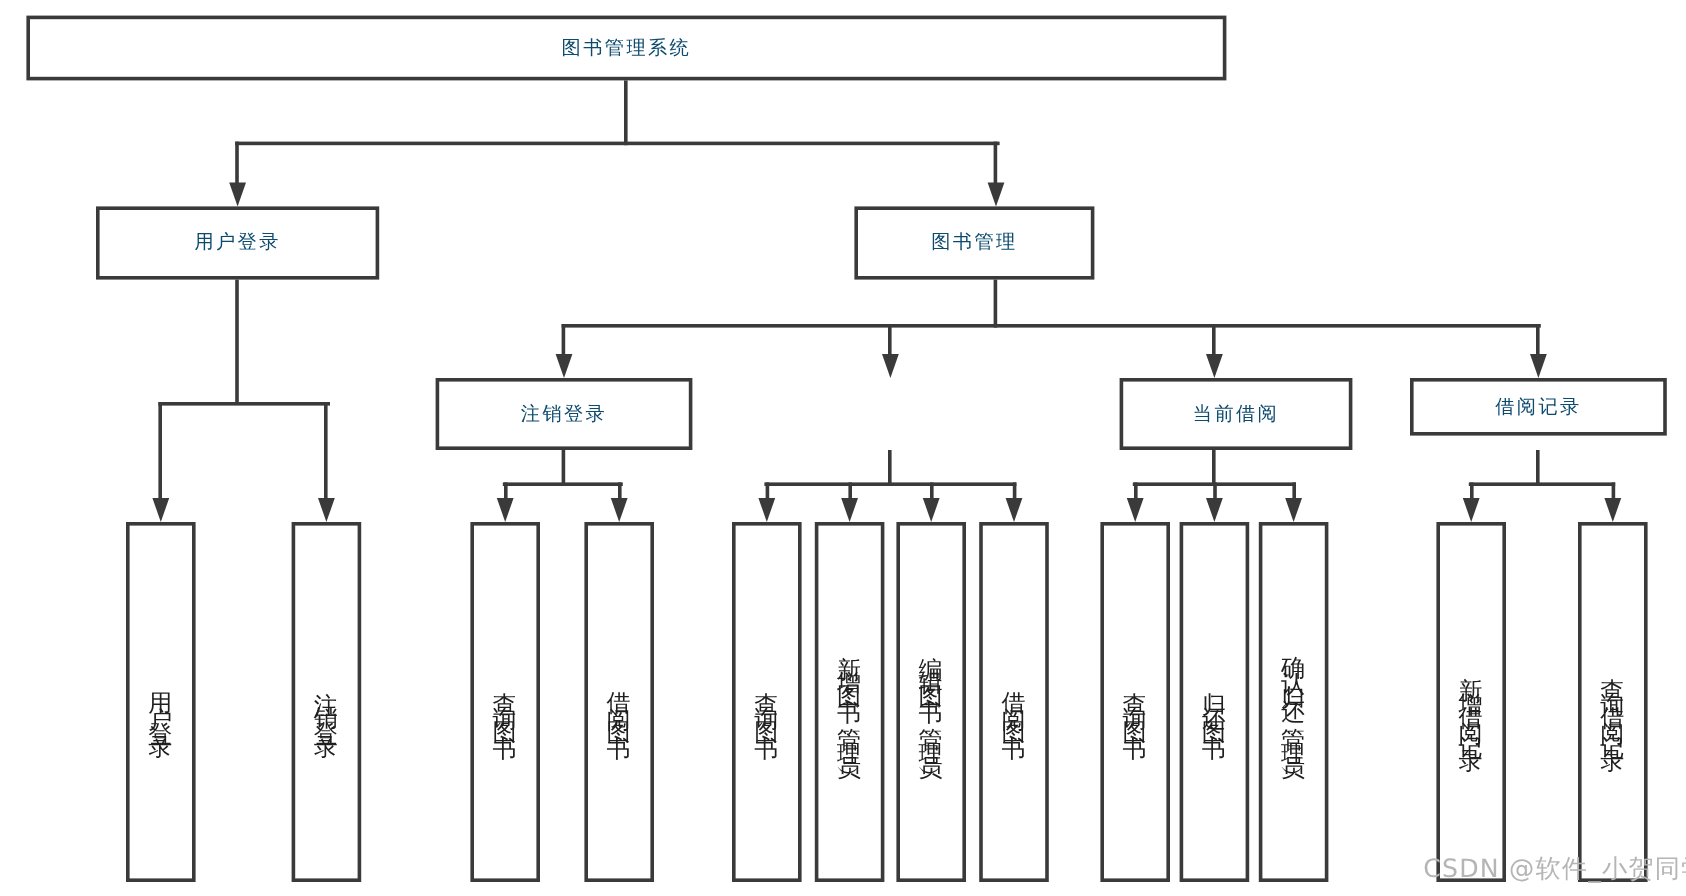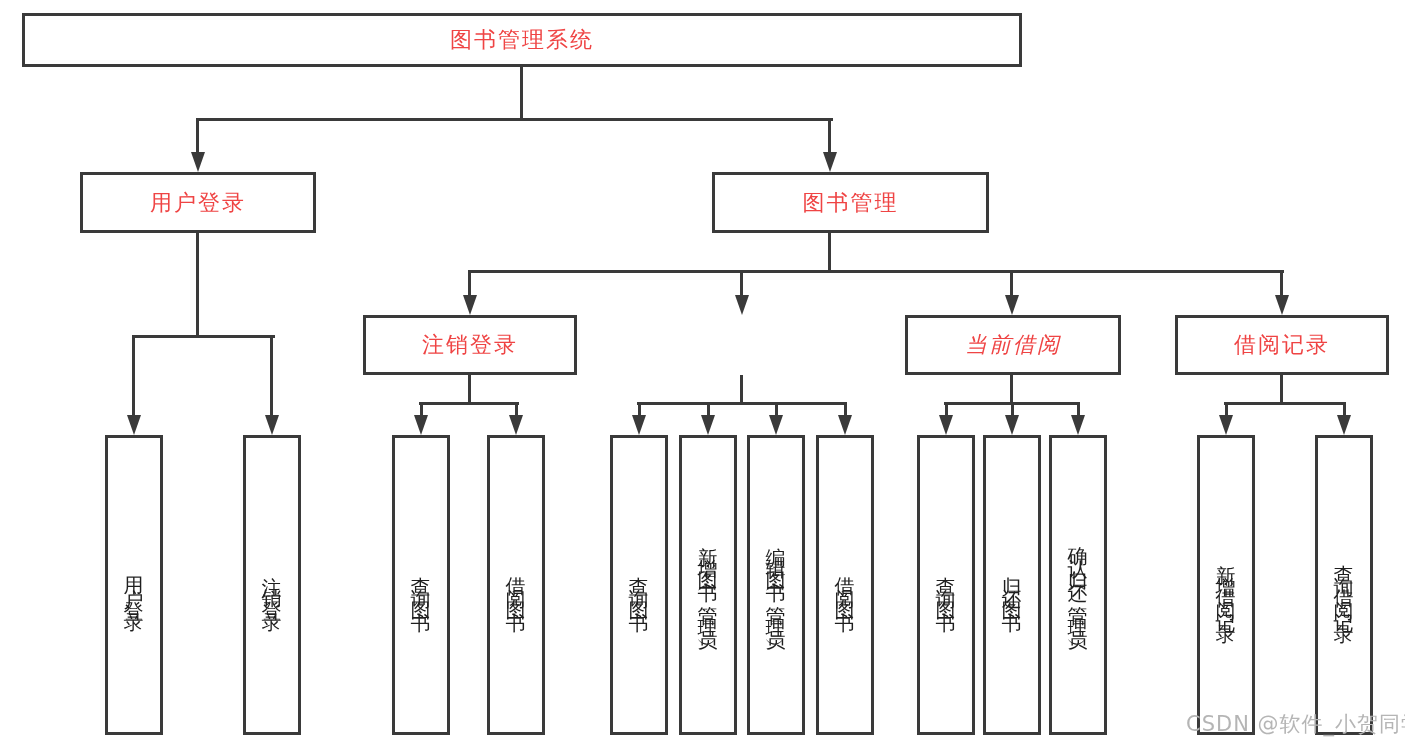--- a/index.html
+++ b/index.html
@@ -11,21 +11,21 @@
     overflow:hidden;
   }
   .box{
     position:absolute;
     box-sizing:border-box;
     border:3px solid #3a3a3a;
     background:#ffffff;
     display:flex;align-items:center;justify-content:center;
   }
   .box.h span{
-    font-size:22px;color:#ef4444;letter-spacing:2px;white-space:nowrap;
+    font-size:16px;color:#0c4a6e;letter-spacing:2px;white-space:nowrap;
   }
   .box.v span{
     writing-mode:vertical-rl;
     font-size:20px;color:#1f1f1f;
     letter-spacing:12px;line-height:1.1;white-space:nowrap;
   }
   .vline{position:absolute;width:3px;background:#3a3a3a;}
   .hline{position:absolute;height:3px;background:#3a3a3a;}
   .arrow{
     position:absolute;width:0;height:0;
@@ -52,21 +52,21 @@
   <div class="vline" style="left:520px;top:67px;height:54px;"></div>
   <div class="hline" style="left:196px;top:118px;width:637px;"></div>
   <div class="vline" style="left:196px;top:118px;height:37px;"></div>
   <div class="arrow" style="left:191px;top:152px;"></div>
   <div class="vline" style="left:828px;top:118px;height:37px;"></div>
   <div class="arrow" style="left:823px;top:152px;"></div>
 
   <div class="box h" style="left:80px;top:172px;width:236px;height:61px;">
     <span>用户登录</span>
   </div>
-  <div class="box h" style="left:712px;top:172px;width:277px;height:61px;">
+  <div class="box h" style="left:712px;top:172px;width:200px;height:61px;">
     <span>图书管理</span>
   </div>
 
   <div class="vline" style="left:196px;top:233px;height:104px;"></div>
   <div class="hline" style="left:132px;top:335px;width:143px;"></div>
   <div class="vline" style="left:132px;top:335px;height:82px;"></div>
   <div class="arrow" style="left:127px;top:415px;"></div>
   <div class="vline" style="left:270px;top:335px;height:82px;"></div>
   <div class="arrow" style="left:265px;top:415px;"></div>
 
@@ -77,24 +77,24 @@
   <div class="vline" style="left:740px;top:270px;height:27px;"></div>
   <div class="arrow" style="left:735px;top:295px;"></div>
   <div class="vline" style="left:1010px;top:270px;height:27px;"></div>
   <div class="arrow" style="left:1005px;top:295px;"></div>
   <div class="vline" style="left:1280px;top:270px;height:27px;"></div>
   <div class="arrow" style="left:1275px;top:295px;"></div>
 
   <div class="box h" style="left:363px;top:315px;width:214px;height:60px;">
     <span>注销登录</span>
   </div>
-  <div class="box h" style="left:905px;top:315px;width:216px;height:60px;font-style:italic;">
+  <div class="box h" style="left:933px;top:315px;width:194px;height:60px;">
     <span>当前借阅</span>
   </div>
-  <div class="box h" style="left:1175px;top:315px;width:214px;height:60px;text-align:center;">
+  <div class="box h" style="left:1175px;top:315px;width:214px;height:48px;text-align:center;">
     <span>借阅记录</span>
   </div>
 
   <div class="vline" style="left:468px;top:375px;height:29px;"></div>
   <div class="hline" style="left:419px;top:402px;width:100px;"></div>
   <div class="vline" style="left:740px;top:375px;height:29px;"></div>
   <div class="hline" style="left:637px;top:402px;width:210px;"></div>
   <div class="vline" style="left:1010px;top:375px;height:29px;"></div>
   <div class="hline" style="left:944px;top:402px;width:136px;"></div>
   <div class="vline" style="left:1280px;top:375px;height:29px;"></div>

